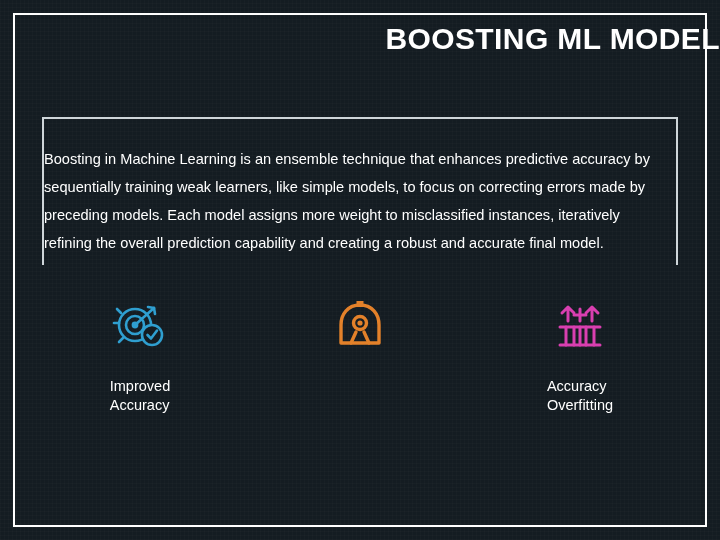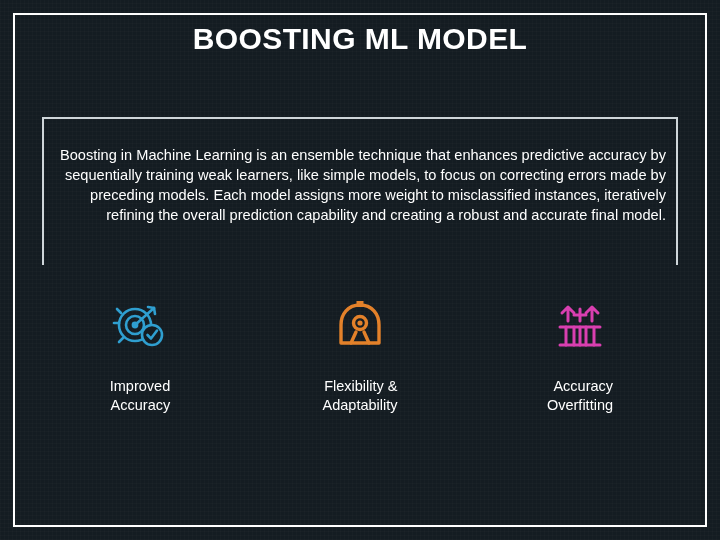--- a/index.html
+++ b/index.html
@@ -30,47 +30,47 @@
     right: 13px;
     bottom: 13px;
     border: 2px solid #ffffff;
     box-sizing: border-box;
   }
   .title {
     position: absolute;
     left: 0;
     right: 0;
     top: 22px;
-    text-align: center;
+    text-align: right;
     color: #ffffff;
     font-size: 30px;
     font-weight: bold;
     letter-spacing: 0.4px;
   }
   .desc-box {
     position: absolute;
     left: 42px;
     top: 117px;
     width: 636px;
     height: 148px;
     box-sizing: border-box;
     border-left: 2px solid #cfd6da;
     border-right: 2px solid #cfd6da;
     border-top: 2px solid #cfd6da;
     border-bottom: none;
   }
   .desc-text {
     position: absolute;
-    left: 54px;
+    left: 44px;
     top: 145px;
     width: 612px;
-    text-align: right;
+    text-align: left;
     color: #ffffff;
     font-size: 14.6px;
-    line-height: 20px;
+    line-height: 28px;
   }
   .features {
     position: absolute;
     left: 40px;
     right: 40px;
     top: 300px;
     display: flex;
     justify-content: space-between;
   }
   .feature {
@@ -80,21 +80,21 @@
     align-items: center;
   }
   .feature-icon {
     height: 54px;
     display: flex;
     align-items: center;
     justify-content: center;
   }
   .feature-label {
     margin-top: 23px;
-    text-align: right;
+    text-align: left;
     color: #ffffff;
     font-size: 14.5px;
     line-height: 19px;
     white-space: pre-line;
   }
 </style>
 </head>
 <body>
 
 <div class="slide">
@@ -134,22 +134,20 @@
     <div class="feature">
       <div class="feature-icon">
         <svg width="56" height="52" viewBox="0 0 56 52">
           <path d="M28 4 C16 4 9 13 9 24 L9 42 L47 42 L47 24 C47 13 40 4 28 4 Z" fill="none" stroke="#e3812a" stroke-width="3.4" stroke-linejoin="round"></path>
           <circle cx="28" cy="22" r="6.5" fill="none" stroke="#e3812a" stroke-width="3.4"></circle>
           <circle cx="28" cy="22" r="2.6" fill="#e3812a"></circle>
           <path d="M19 42 L24 31 M37 42 L32 31" stroke="#e3812a" stroke-width="3.4" stroke-linecap="round"></path>
           <rect x="24.5" y="0" width="7" height="6" fill="#e3812a"></rect>
         </svg>
       </div>
-      <div class="feature-label">Flexibility &amp;
-Adaptability</div>
     </div>
 
     <div class="feature">
       <div class="feature-icon">
         <svg width="56" height="52" viewBox="0 0 56 52">
           <g stroke="#d93fb0" stroke-width="3" fill="none" stroke-linecap="round" stroke-linejoin="round">
             <path d="M16 6 L16 20 M10 12 L16 6 L22 12"></path>
             <path d="M40 6 L40 20 M34 12 L40 6 L46 12"></path>
             <path d="M8 26 L48 26"></path>
             <path d="M14 26 L14 44 M22 26 L22 44 M28 26 L28 44 M34 26 L34 44 M42 26 L42 44"></path>

